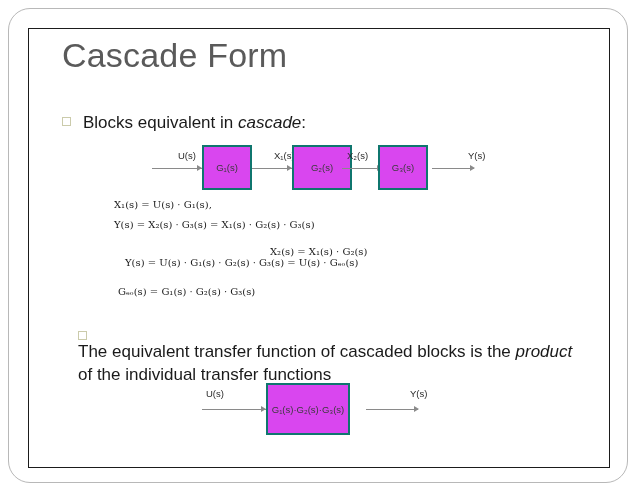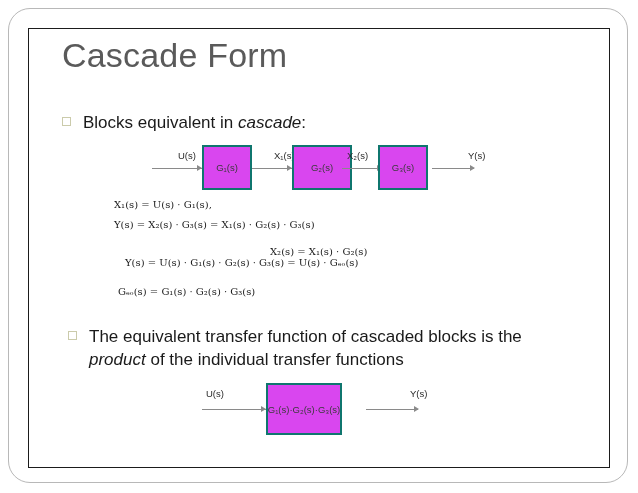--- a/index.html
+++ b/index.html
@@ -27,21 +27,21 @@
   }
   
   .bullet-row{position:absolute;display:flex;align-items:flex-start;}
   .bullet-sq{
     width:9px;height:9px;border:1.5px solid #cbcbab;background:#ffffff;
     margin-top:6px;margin-right:12px;flex:0 0 auto;box-sizing:border-box;
   }
   .bullet-text{font-size:17px;color:#1a1a1a;line-height:23px;}
   .bullet-text b{font-weight:normal;font-style:italic;}
   #bullet-1{left:62px;top:111px;width:500px;}
-  #bullet-2{left:68px;top:325px;width:510px;}
+  #bullet-2{left:78px;top:325px;width:510px;flex-direction:column;}
   
   .eq{
     position:absolute;
     font-family:"DejaVu Serif",serif;
     font-size:10px;color:#1a1a1a;white-space:nowrap;
   }
   #eq-1{left:114px;top:199px;}
   #eq-1b{left:270px;top:208px;margin-top:38px;}
   #eq-2{left:114px;top:219px;}
   #eq-3{left:112px;top:257px;margin-left:13px;}
@@ -120,20 +120,20 @@
 <div class="bullet-row" id="bullet-2">
   <div class="bullet-sq"></div>
   <div class="bullet-text"><span>The equivalent transfer function of cascaded blocks is the </span><b>product</b><span> of the individual transfer functions</span></div>
 </div>
 
 <div class="diagram" id="diagram-bottom" style="left:0;top:0;width:638px;height:493px;">
   <div class="sig" style="left:206px;top:388px;">U(s)</div>
   <div class="wire" style="left:202px;top:409px;width:64px;"></div>
   <div class="arrow" style="left:261px;top:406px;"></div>
 
-  <div class="blk" style="left:266px;top:383px;width:76px;height:52px;">
+  <div class="blk" style="left:266px;top:383px;width:84px;height:52px;">
       <span>G₁(s)·G₂(s)·G₃(s)</span>
     </div>
 
   <div class="wire" style="left:366px;top:409px;width:52px;"></div>
   <div class="arrow" style="left:414px;top:406px;"></div>
   <div class="sig" style="left:410px;top:388px;">Y(s)</div>
 </div>
 
 </body></html>

